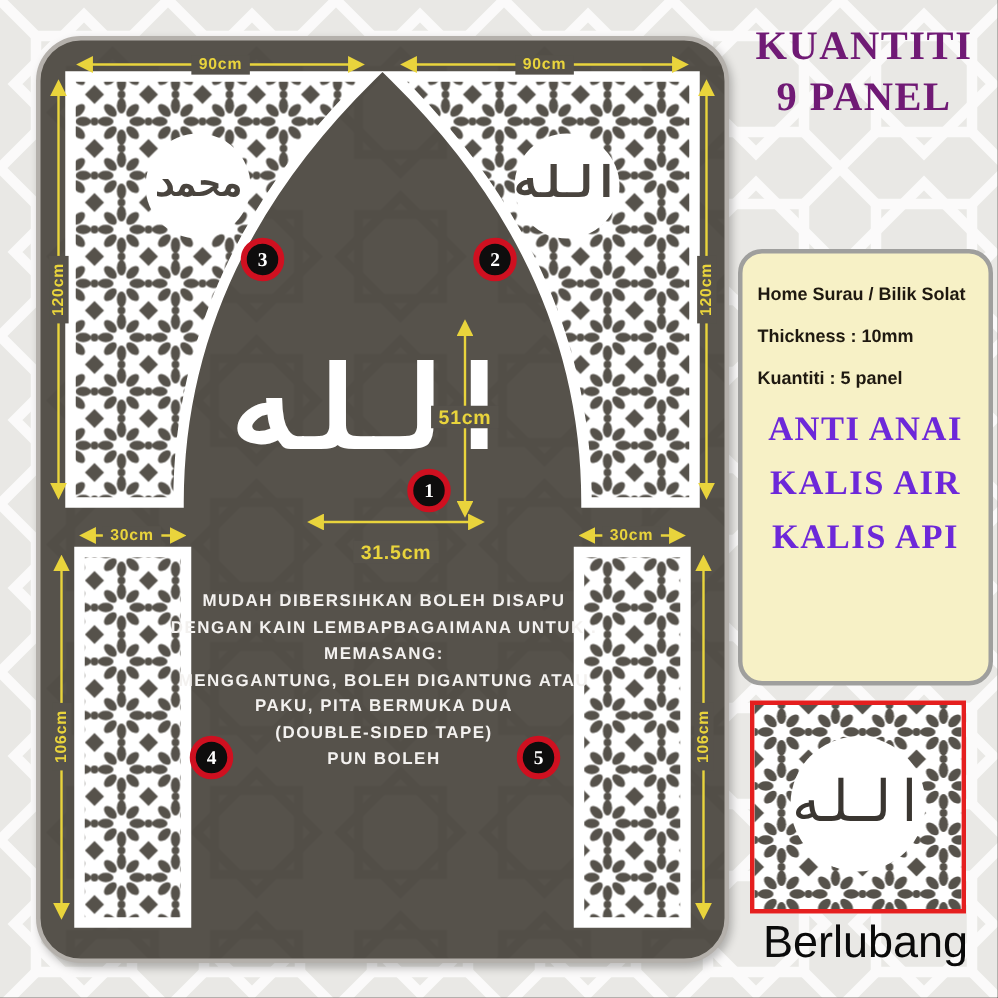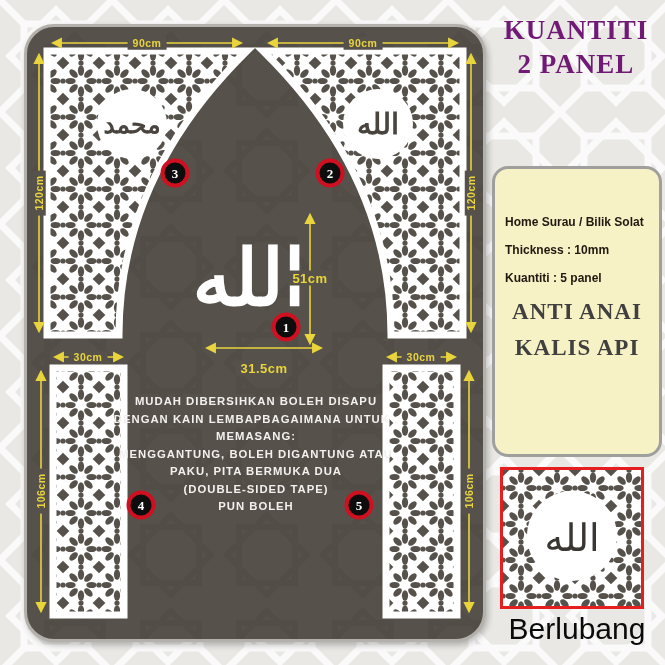--- a/index.html
+++ b/index.html
@@ -18,41 +18,41 @@
        padding:1px 5px;white-space:nowrap;line-height:1;}
   .dim.vert{transform:translate(-50%,-50%) rotate(-90deg);}
   .dim.big{font-size:13px;}
 
   .badge{position:absolute;width:21px;height:21px;transform:translate(-50%,-50%);
          background:#0e0d0d;border:4px solid #cf1020;border-radius:50%;
          color:#fff;font:bold 13px "Liberation Serif",serif;
          display:flex;align-items:center;justify-content:center;}
 
   .calli{position:absolute;transform:translate(-50%,-50%);
-         font-family:Liberation Serif, serif;direction:rtl;line-height:1;
+         font-family:Liberation Mono, monospace;direction:rtl;line-height:1;
          white-space:nowrap;}
   .calli.center-big{color:#ffffff;font-size:78px;font-weight:bold;}
   .calli.medallion{color:#49443e;font-size:25px;font-weight:bold;}
 
   .care{position:absolute;left:78px;top:366px;width:302px;text-align:center;
         color:#f3f1ef;font-weight:bold;font-size:11.3px;letter-spacing:1px;
         line-height:1.55;}
   .care .gap{}
 
   
   .title{position:absolute;left:494px;top:13px;width:164px;text-align:center;
          font-family:"Liberation Serif",serif;font-weight:bold;font-size:27px;
          color:#701a75;line-height:34px;letter-spacing:1px;}
   .spec-box{position:absolute;left:492px;top:166px;width:170px;height:291px;
             box-sizing:border-box;background:#f7f1c6;border:3px solid #9f9f9d;
-            border-radius:16px;padding-top:46px;}
+            border-radius:16px;padding-top:20px;}
   .spec-line{margin:0 0 14px 10px;font-weight:bold;font-size:12px;color:#1f1910;
              white-space:nowrap;}
   .feature{ text-align:center;font-family:"Liberation Serif",serif;font-weight:bold;
-            font-size:23px;color:#404040;letter-spacing:1px;margin-top:10px;}
+            font-size:23px;color:#6d28d9;letter-spacing:1px;margin-top:10px;}
   .sample-box{position:absolute;left:500px;top:467px;width:144px;height:142px;
               box-sizing:border-box;background:#fff;border:3px solid #e51f1f;}
   .sample-label{position:absolute;left:492px;top:612px;width:170px;text-align:center;
                 font-size:30px;color:#0a0a0a;}
   .calli.sample{color:#3a3631;font-size:38px;left:50%;top:50%;}
 </style>
 </head>
 <body>
 
 <div class="stage">
@@ -160,28 +160,29 @@
       <div class="gap">MEMASANG:</div>
       <div>MENGGANTUNG, BOLEH DIGANTUNG ATAU</div>
       <div>PAKU, PITA BERMUKA DUA</div>
       <div>(DOUBLE-SIDED TAPE)</div>
       <div>PUN BOLEH</div>
     </div>
   </div>
 
   <div class="title">
     <div>KUANTITI</div>
-    <div>2 PANEL</div>
+    <div>9 PANEL</div>
   </div>
 
   <div class="spec-box">
     <div class="spec-line">Home Surau / Bilik Solat</div>
     <div class="spec-line">Thickness : 10mm</div>
     <div class="spec-line">Kuantiti : 5 panel</div>
     <div class="feature">ANTI ANAI</div>
+    <div class="feature">KALIS AIR</div>
     <div class="feature">KALIS API</div>
   </div>
 
   <div class="sample-box">
     <svg width="138" height="136">
       <rect width="138" height="136" fill="url(#girih)"></rect>
       <circle cx="69" cy="66" r="45" fill="#ffffff"></circle>
     </svg>
     <div class="calli sample">الله</div>
   </div>

